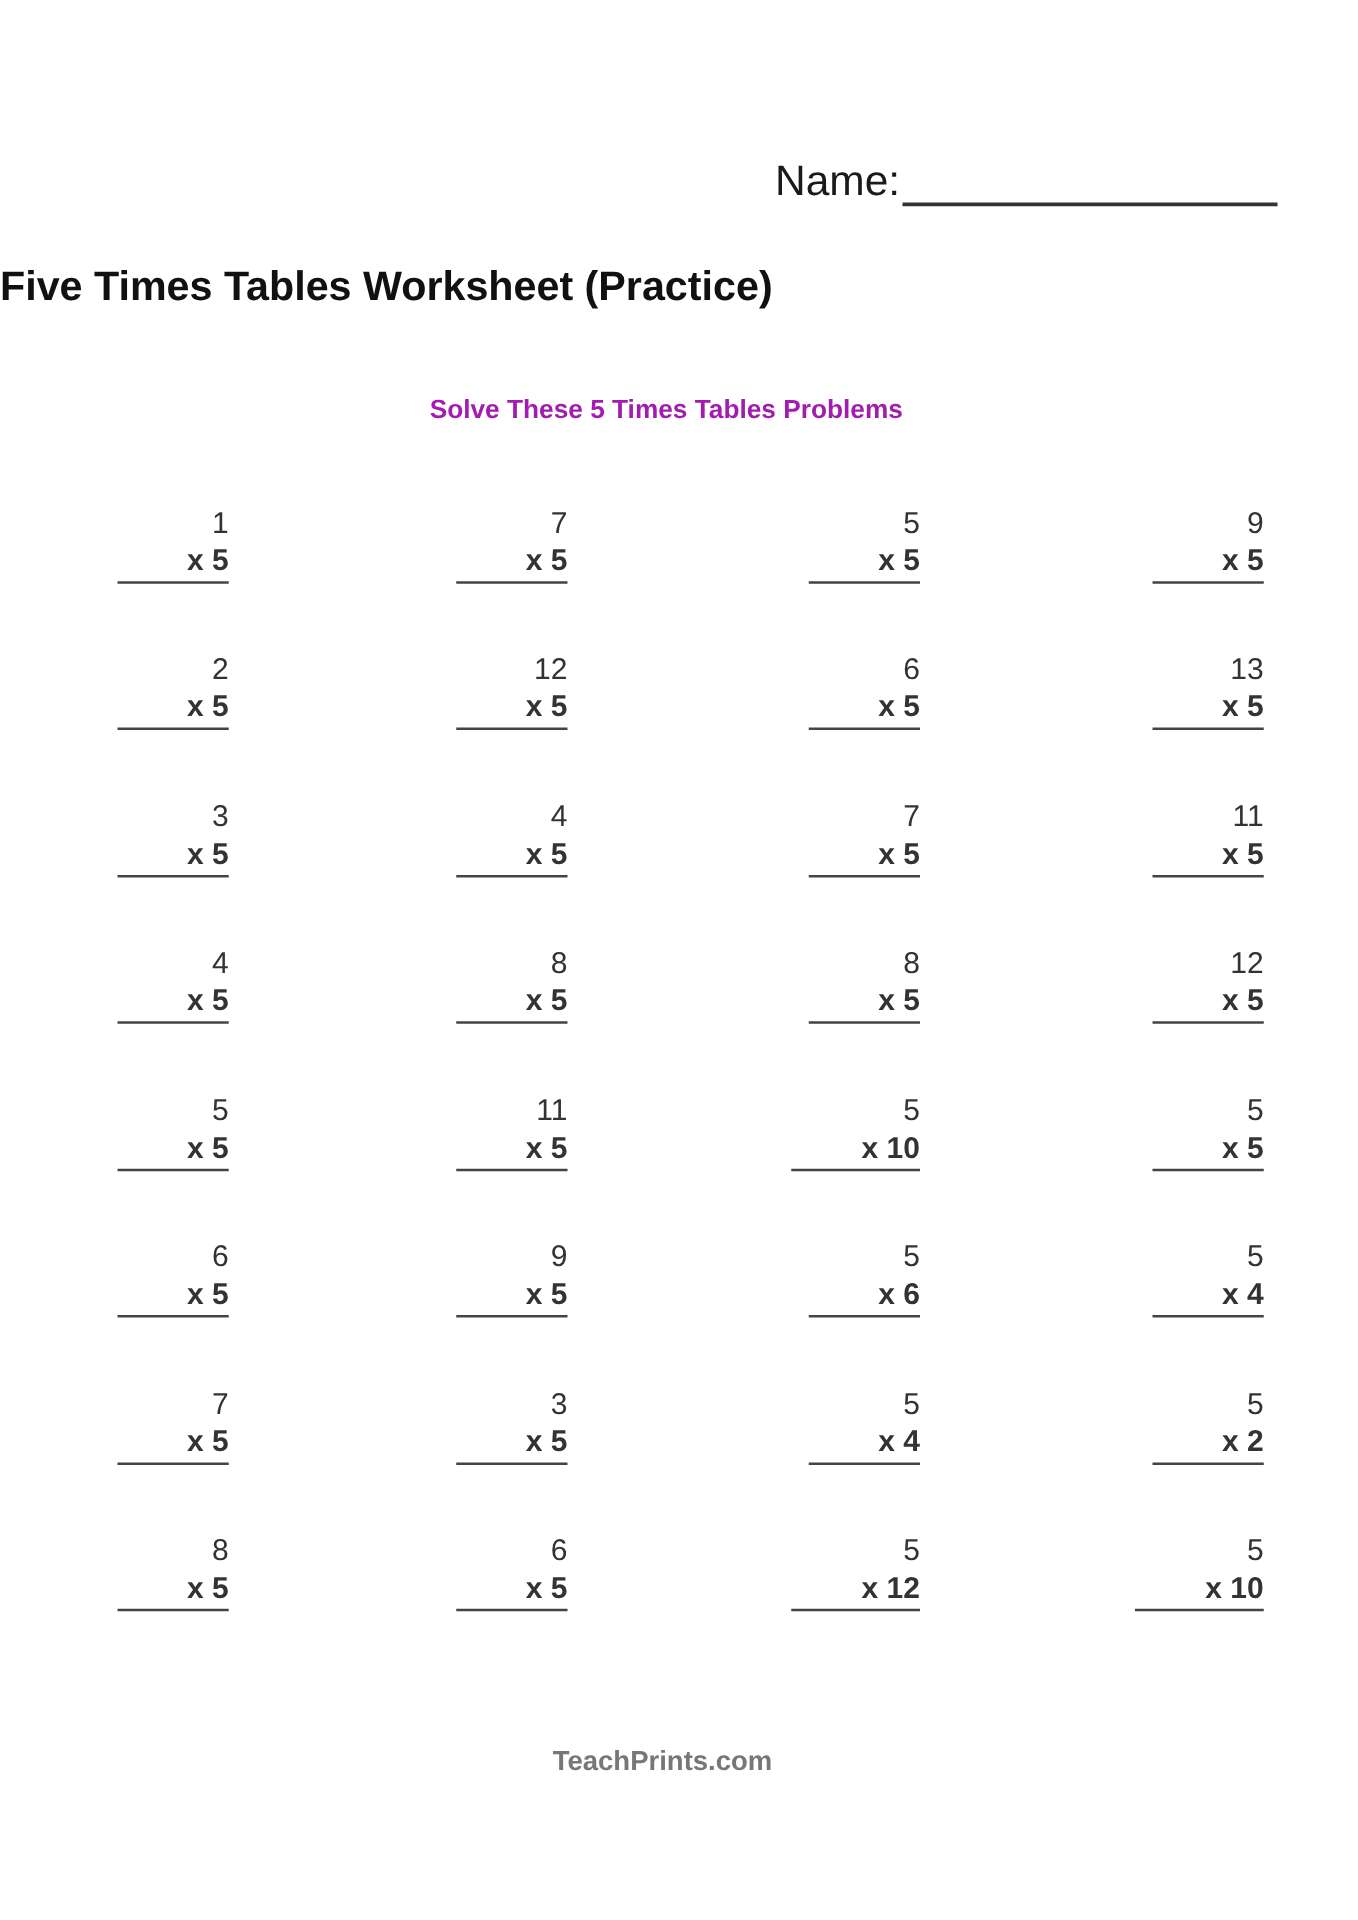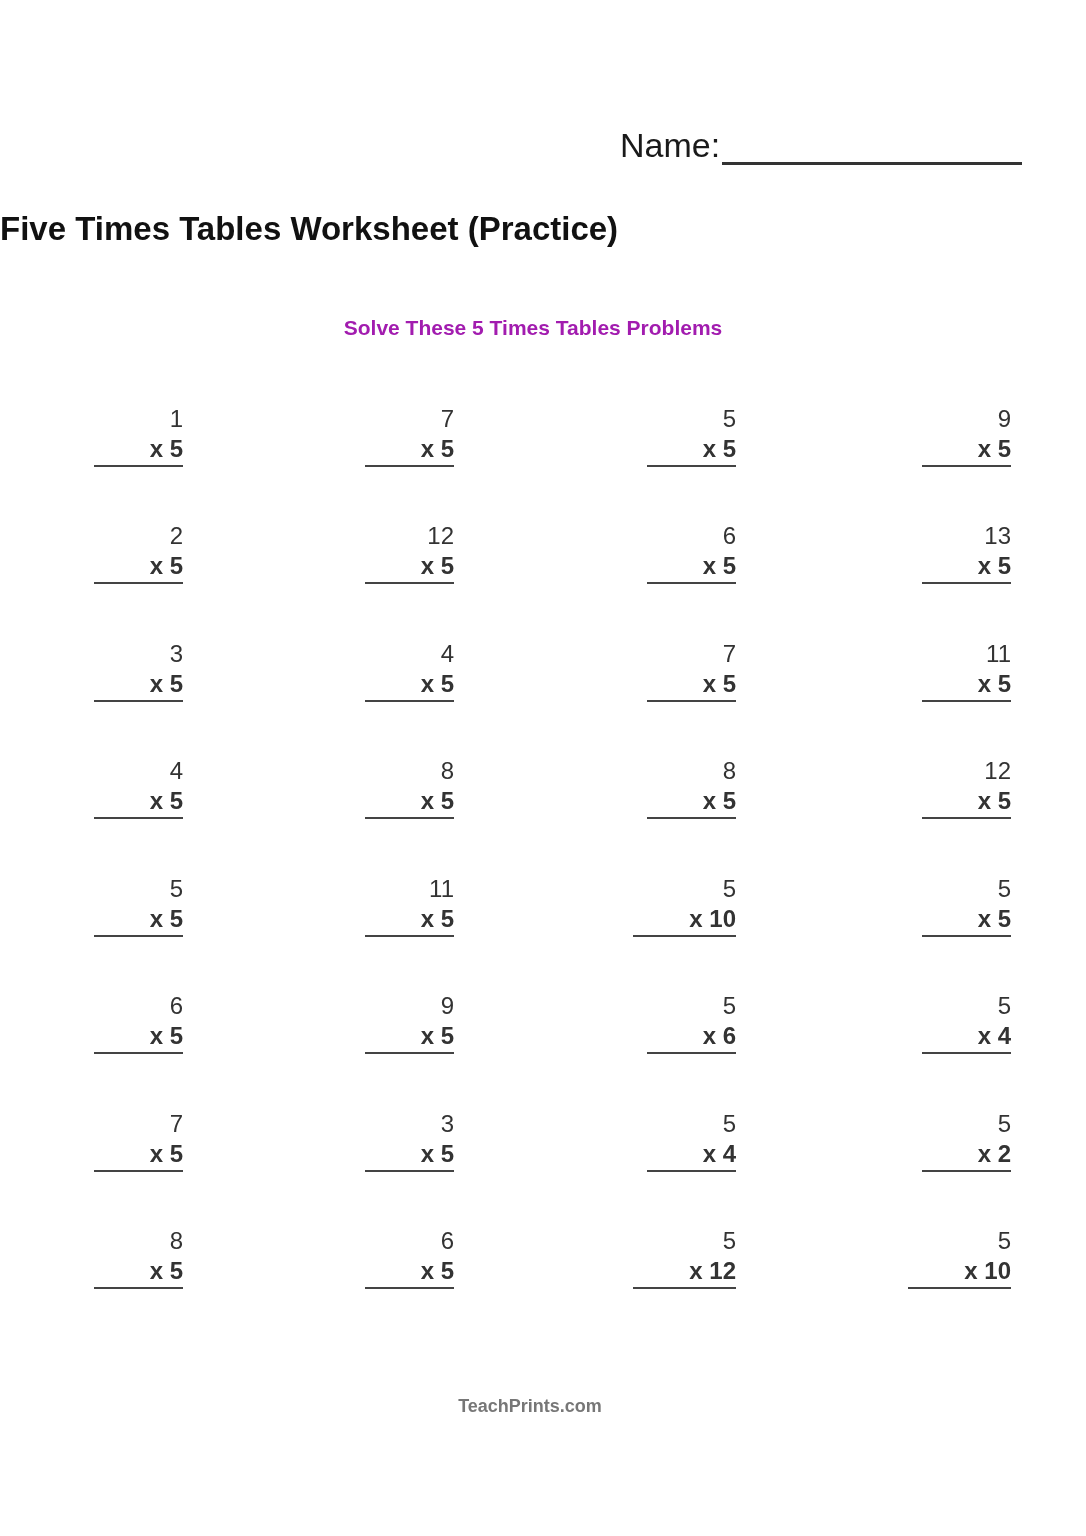--- a/index.html
+++ b/index.html
@@ -6,21 +6,21 @@
   body { width: 1086px; height: 1536px; position: relative; overflow: hidden;
          font-family: "Liberation Sans", sans-serif; color: #222; }
   .name-line { position: absolute; left: 608px; top: 126px; font-size: 34px; color: #1a1a1a; display: flex; align-items: flex-end; margin-left: 12px; }
   .name-blank { display: inline-block; width: 300px; border-bottom: 3px solid #333; height: 34px; margin-left: 2px; }
   .title { position: absolute; left: 0; width: 1060px; top: 210px; text-align: left; font-size: 33px; font-weight: bold; color: #111; }
   .subtitle { position: absolute; left: 0; width: 1066px; top: 316px; text-align: center; font-size: 21px; font-weight: bold; color: #a21caf; }
   .problem { position: absolute; width: 160px; text-align: right; font-size: 24px; color: #333; line-height: 30px; }
   .problem .top { display: block; }
   .problem .bottom { display: block; font-weight: bold; }
   .problem .rule { position: absolute; right: 0; height: 2px; background: #444; top: 61px; }
-  .footer { position: absolute; left: 0; width: 1060px; top: 1396px; text-align: center; font-size: 18px; font-weight: bold; color: #777; }
+  .footer { position: absolute; left: 0; width: 1060px; top: 1396px; text-align: center; font-size: 22px; font-weight: bold; color: #777; }
 </style>
 </head>
 <body>
 
 <div class="name-line">
   <span>Name:</span>
   <span class="name-blank"></span>
 </div>
 
 <div class="title">Five Times Tables Worksheet (Practice)</div>

